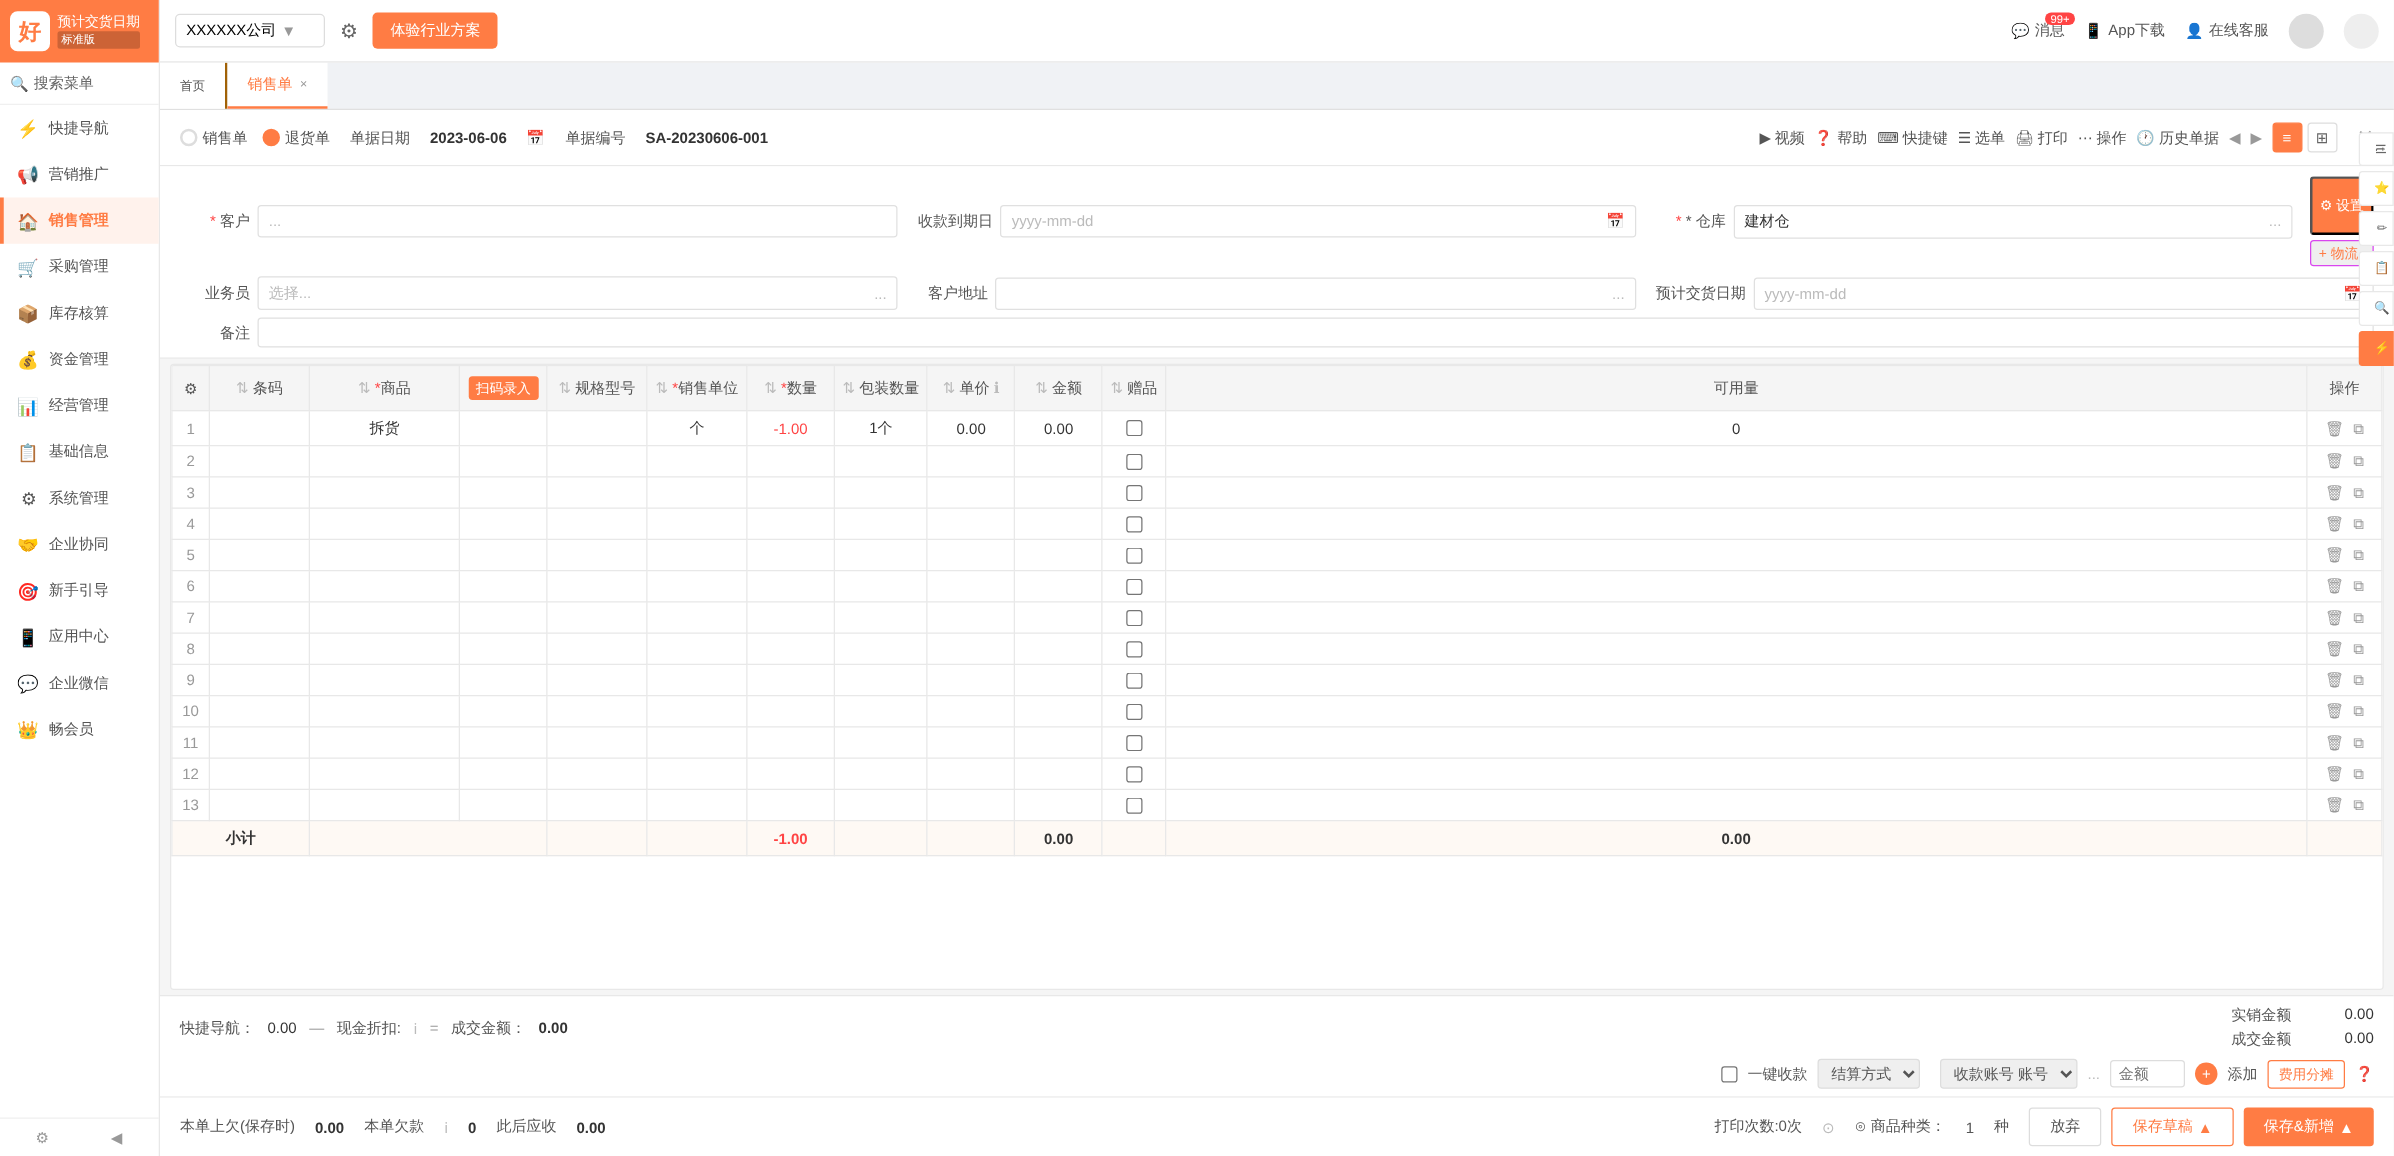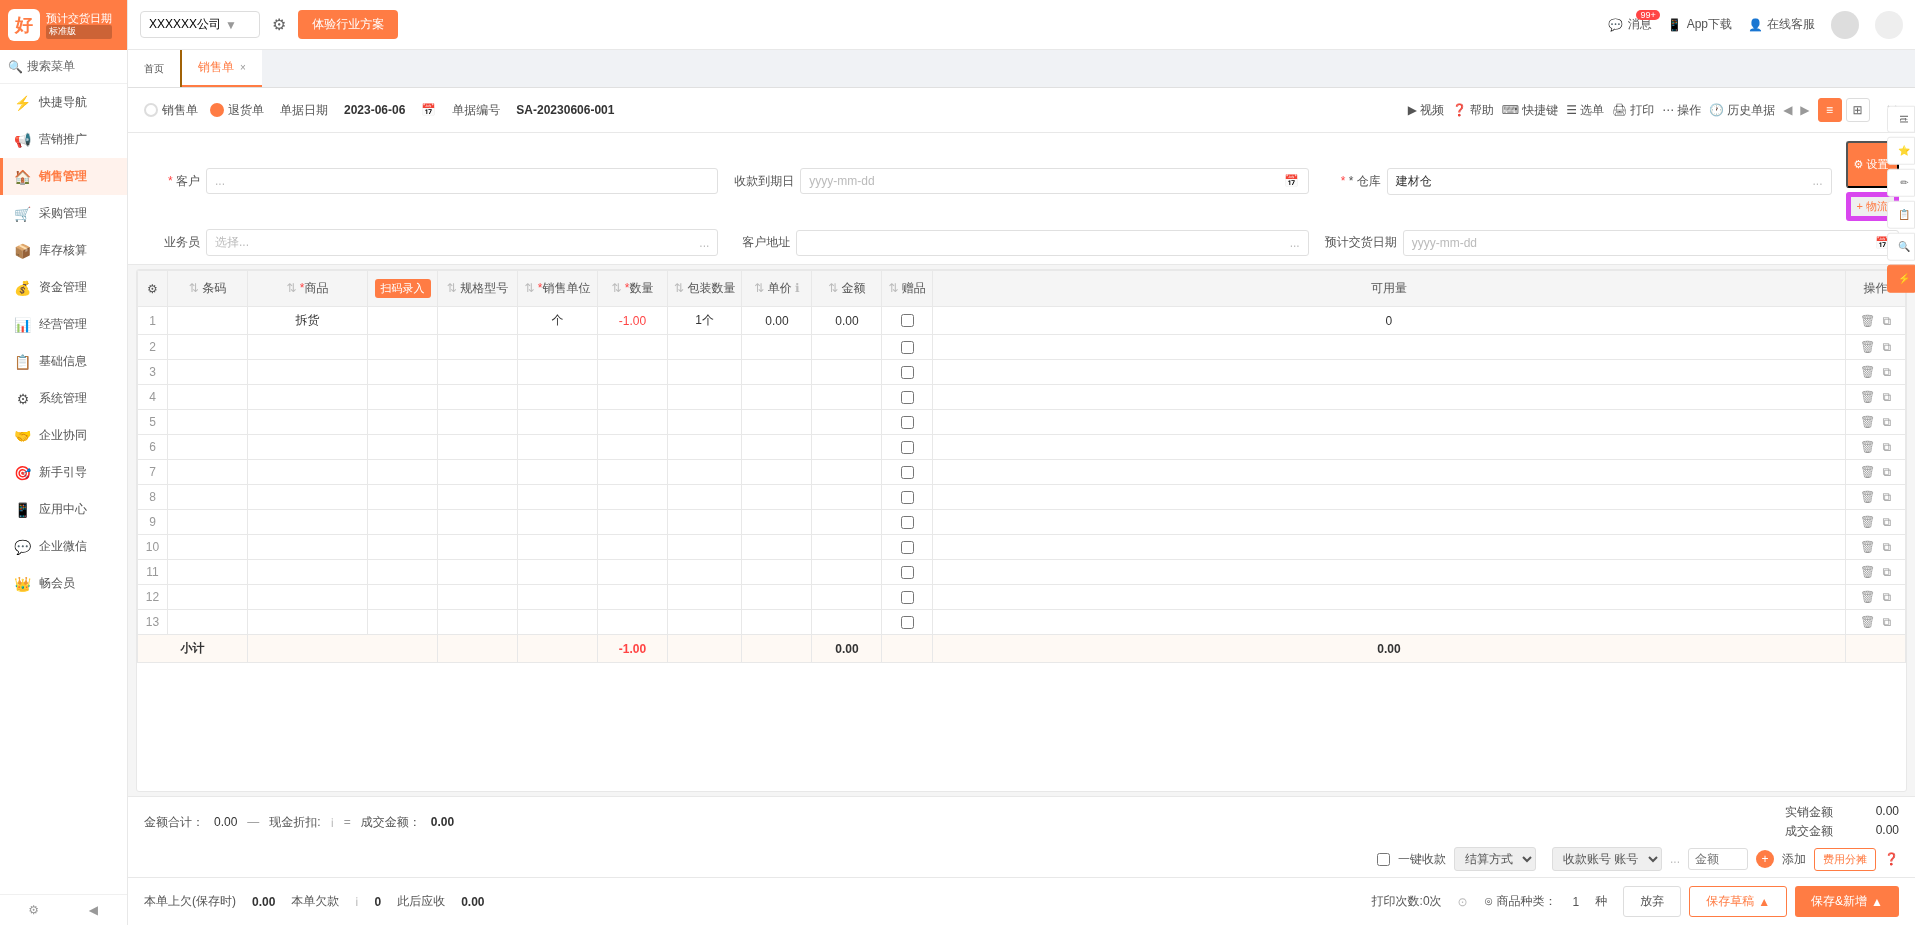--- a/index.html
+++ b/index.html
@@ -51,21 +51,21 @@
     .tool-btn { color: #555; font-size: 12px; cursor: pointer; display: flex; align-items: center; gap: 3px; }
     .view-toggle { display: flex; gap: 4px; }
     .view-btn { width: 24px; height: 24px; border: 1px solid #ddd; border-radius: 3px; display: flex; align-items: center; justify-content: center; cursor: pointer; color: #666; }
     .view-btn.active { background: #ff7c44; border-color: #ff7c44; color: #fff; }
     .close-form-btn { color: #999; cursor: pointer; font-size: 16px; margin-left: 8px; }
     .form-row { display: flex; align-items: center; gap: 6px; }
     .form-label { color: #555; font-size: 12px; min-width: 56px; text-align: right; white-space: nowrap; }
     .form-input { flex: 1; border: 1px solid #e0e0e0; border-radius: 3px; padding: 4px 8px; font-size: 12px; color: #333; cursor: text; display: flex; align-items: center; gap: 4px; min-height: 26px; }
     .form-input .cal-icon { color: #bbb; margin-left: auto; }
     .setting-btn { background: #ff7c44; color: #fff; border-radius: 3px; padding: 4px 8px; cursor: pointer; font-size: 12px; display: flex; align-items: center; gap: 3px; }
-    .logistics-btn { border: 5px solid #d946ef; color: #ff7c44; border-radius: 3px; padding: 4px 8px; cursor: pointer; font-size: 12px; display: flex; align-items: center; gap: 3px; }
+    .logistics-btn { border: 1px solid #d946ef; color: #ff7c44; border-radius: 3px; padding: 4px 8px; cursor: pointer; font-size: 12px; display: flex; align-items: center; gap: 3px; }
 
     
     .table-area { flex: 1; overflow: auto; background: #fff; margin: 8px; border: 1px solid #e8e8e8; border-radius: 3px; position: relative; }
     table { width: 100%; border-collapse: collapse; font-size: 12px; }
     thead tr { background: #f5f5f5; }
     th { padding: 8px 6px; border: 1px solid #e8e8e8; color: #555; font-weight: normal; text-align: center; white-space: nowrap; }
     td { padding: 5px 6px; border: 1px solid #e8e8e8; color: #333; text-align: center; }
     .row-num { color: #999; }
     .qty-negative { color: #ff4444; }
     .subtotal-row td { background: #fef9f4; font-weight: bold; }
@@ -303,20 +303,24 @@
       </div>
       <div class="form-row">
         <span class="form-label">预计交货日期</span>
         <div class="form-input" style="flex:1;">
           <span style="color:#bbb;">yyyy-mm-dd</span>
           <span class="cal-icon">📅</span>
         </div>
       </div>
     </div>
 
+    <div style="margin-top:6px;display:flex;align-items:center;gap:6px;">
+      <span class="form-label">备注</span>
+      <div class="form-input" style="flex:1; min-height:24px;"></div>
+    </div>
   </div>
 
   <div class="table-area" style="margin:4px 8px; flex:1; overflow:auto;">
     <table>
       <thead>
         <tr>
           <th style="width:30px;">
             <span>⚙</span>
           </th>
           <th style="width:80px;">
@@ -656,21 +660,21 @@
           <td>0.00</td>
           <td></td>
         </tr>
       </tfoot>
     </table>
   </div>
 
   <div style="background:#fff; border-top: 1px solid #e8e8e8; padding: 6px 16px; position:relative;">
 
     <div style="display:flex;align-items:center;gap:10px;font-size:12px;color:#555;margin-bottom:6px;">
-      <span>金额合计：</span>
+      <span>快捷导航：</span>
       <span style="color:#333;">0.00</span>
       <span style="color:#999;">—</span>
       <span>现金折扣:</span>
       <span style="color:#bbb;">ℹ</span>
       <span style="color:#999;">=</span>
       <span>成交金额：</span>
       <span style="color:#333;font-weight:bold;">0.00</span>
 
       <div style="margin-left:auto;text-align:right;font-size:12px;">
         <div style="display:flex;justify-content:flex-end;gap:16px;padding:1px 0;">

